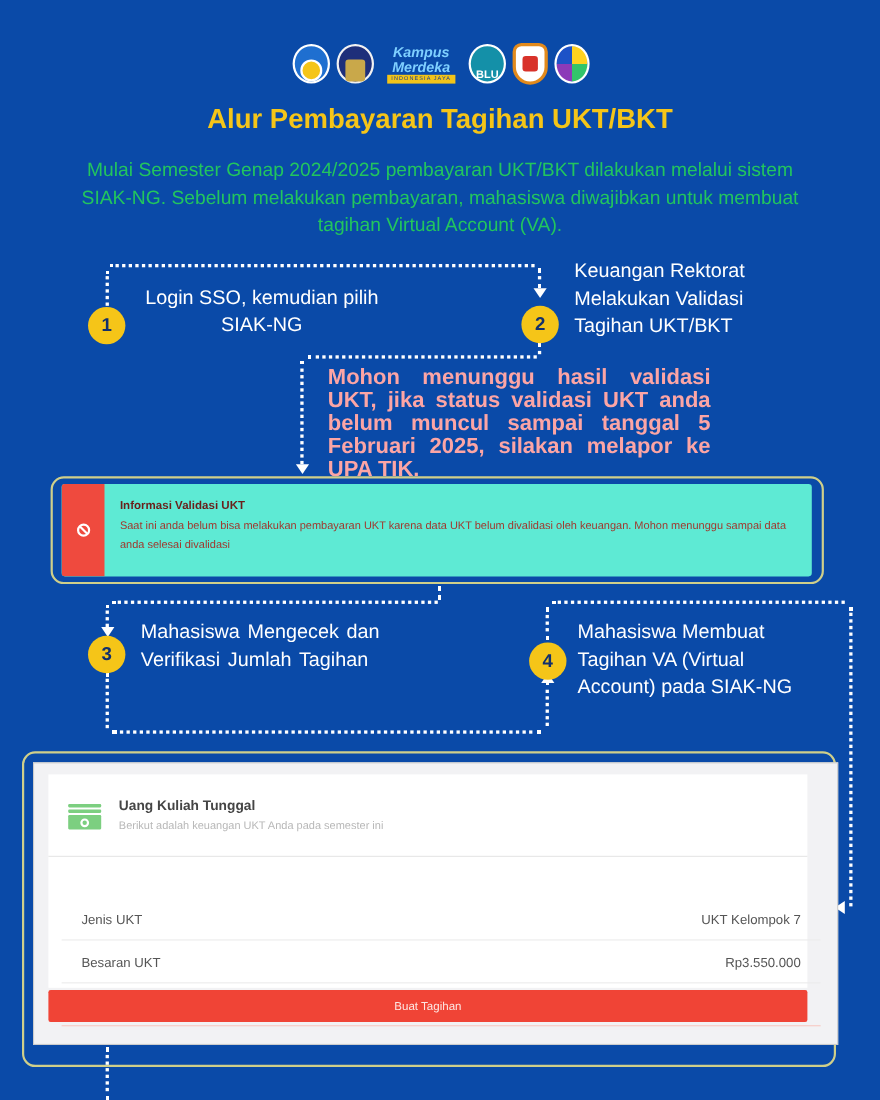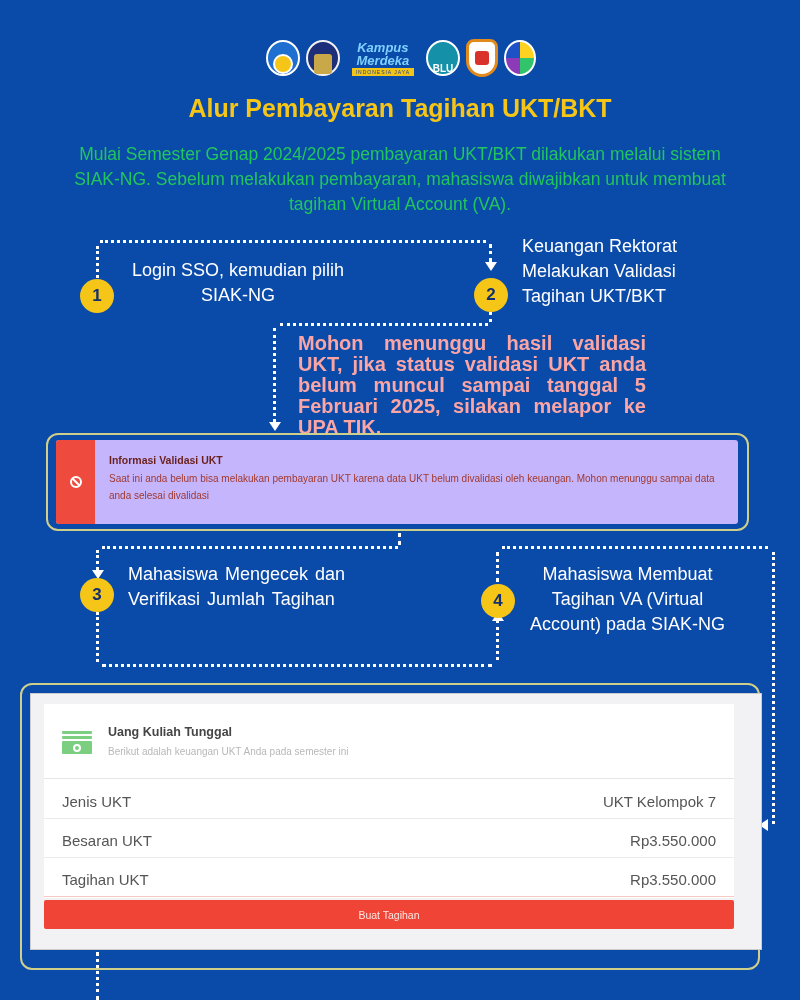--- a/index.html
+++ b/index.html
@@ -39,41 +39,41 @@
   .arrow-left { position: absolute; width: 0; height: 0; border-top: 6px solid transparent; border-bottom: 6px solid transparent; border-right: 9px solid #ffffff; }
 
   
   .step-badge { position: absolute; width: 34px; height: 34px; border-radius: 50%; background: #f5c518; color: #12306d; font-weight: bold; font-size: 17px; display: flex; align-items: center; justify-content: center; }
   .step-text { position: absolute; font-size: 18px; line-height: 25px; color: #ffffff; }
 
   .note { position: absolute; top: 333px; left: 298px; width: 348px; font-size: 20px; line-height: 21px; color: #fca5a5; text-align: justify; font-weight: bold; }
 
   
   .frame { position: absolute; border: 2px solid #cfcf8a; border-radius: 12px; }
-  .alert { position: absolute; top: 440px; left: 56px; width: 682px; height: 84px; background: #c4b5fd; border-radius: 3px; display: flex; overflow: hidden; }
+  .alert { position: absolute; top: 440px; left: 56px; width: 682px; height: 84px; background: #5eead4; border-radius: 3px; display: flex; overflow: hidden; }
   .alert-side { width: 39px; background: #ef4a3e; display: flex; align-items: center; justify-content: center; }
   .ban-icon { width: 12px; height: 12px; border: 2px solid #ffffff; border-radius: 50%; position: relative; }
   .ban-icon::after { content: ""; position: absolute; left: -1px; top: 3px; width: 10px; height: 2px; background: #ffffff; transform: rotate(45deg); }
   .alert-body { padding: 14px 0 0 14px; color: #8c2a24; }
   .alert-title { font-size: 10.5px; font-weight: bold; color: #6a1f1a; margin-bottom: 4px; }
   .alert-msg { font-size: 10px; line-height: 17px; color: #a0392f; width: 610px; }
 
   
   .card-outer { position: absolute; top: 693px; left: 30px; width: 732px; height: 257px; background: #f2f2f4; border: 1px solid #cccccc; }
   .card { position: absolute; top: 704px; left: 44px; width: 690px; height: 194px; background: #ffffff; }
   .card-header { position: absolute; top: 0; left: 0; width: 690px; height: 75px; border-bottom: 1px solid #e6e6e6; }
   .money-icon { position: absolute; top: 27px; left: 18px; width: 30px; height: 22px; }
   .money-icon .bill { position: absolute; left: 0; width: 30px; height: 14px; background: #7ccf80; border-radius: 1px; }
   .money-icon .b1 { top: 0; height: 3px; }
   .money-icon .b2 { top: 5px; height: 3px; }
   .money-icon .b3 { top: 10px; height: 13px; display: flex; align-items: center; justify-content: center; }
   .money-icon .b3 span { width: 8px; height: 8px; border: 2px solid #ffffff; border-radius: 50%; }
   .card-title { position: absolute; top: 21px; left: 64px; font-size: 12.5px; font-weight: bold; color: #454545; }
   .card-sub { position: absolute; top: 42px; left: 64px; font-size: 10px; color: #b8b8b8; }
-  .row { position: absolute; left: 0; width: 690px; height: 39px; border-bottom: 1px solid #ececec; font-size: 15px; color: #555555; }
+  .row { position: absolute; left: 12px; width: 690px; height: 39px; border-bottom: 1px solid #ececec; font-size: 12px; color: #555555; margin-top: 36px; }
   .row .k { position: absolute; left: 18px; top: 13px; }
   .row .v { position: absolute; right: 18px; top: 13px; }
   .btn-buat { position: absolute; top: 900px; left: 44px; width: 690px; height: 29px; background: #f04436; color: #fde6e2; font-size: 10.5px; border-radius: 2px; display: flex; align-items: center; justify-content: center; border: none; }
 </style>
 </head>
 <body>
 
 <div class="logos">
   <div class="logo logo-kemdikbud">
       <div class="inner"></div>
@@ -139,21 +139,21 @@
 
 <div class="dot-v" style="left:496px; top:552px; height:30px;"></div>
 <div class="dot-h" style="left:502px; top:546px; width:266px;"></div>
 <div class="dot-v" style="left:772px; top:552px; height:272px;"></div>
 <div class="arrow-left" style="left:759px; top:819px;"></div>
 
 <div class="step-badge" style="left:80px; top:578px;">3</div>
 <div class="step-text" style="left:128px; top:562px; width:230px; word-spacing:2px;">Mahasiswa Mengecek dan  Verifikasi Jumlah Tagihan</div>
 
 <div class="step-badge" style="left:481px; top:584px;">4</div>
-<div class="step-text" style="left:525px; top:562px; width:205px;text-align:center;">Mahasiswa Membuat Tagihan VA (Virtual Account) pada SIAK-NG</div>
+<div class="step-text" style="left:525px; top:562px; width:205px;">Mahasiswa Membuat Tagihan VA (Virtual Account) pada SIAK-NG</div>
 
 <div class="frame" style="top:683px; left:20px; width:740px; height:287px;"></div>
 <div class="card-outer"></div>
 <div class="card">
   <div class="card-header">
     <div class="money-icon">
       <div class="bill b1"></div>
       <div class="bill b2"></div>
       <div class="bill b3">
           <span></span>

